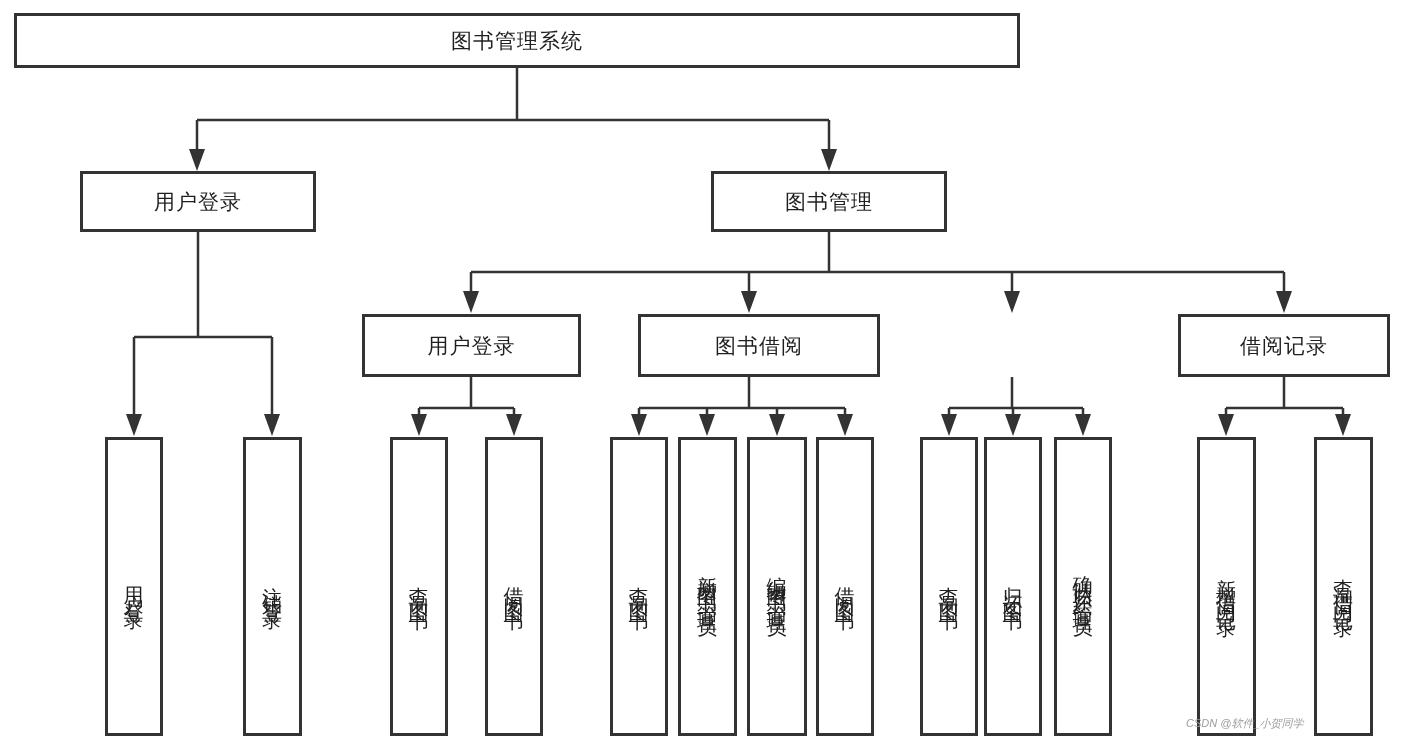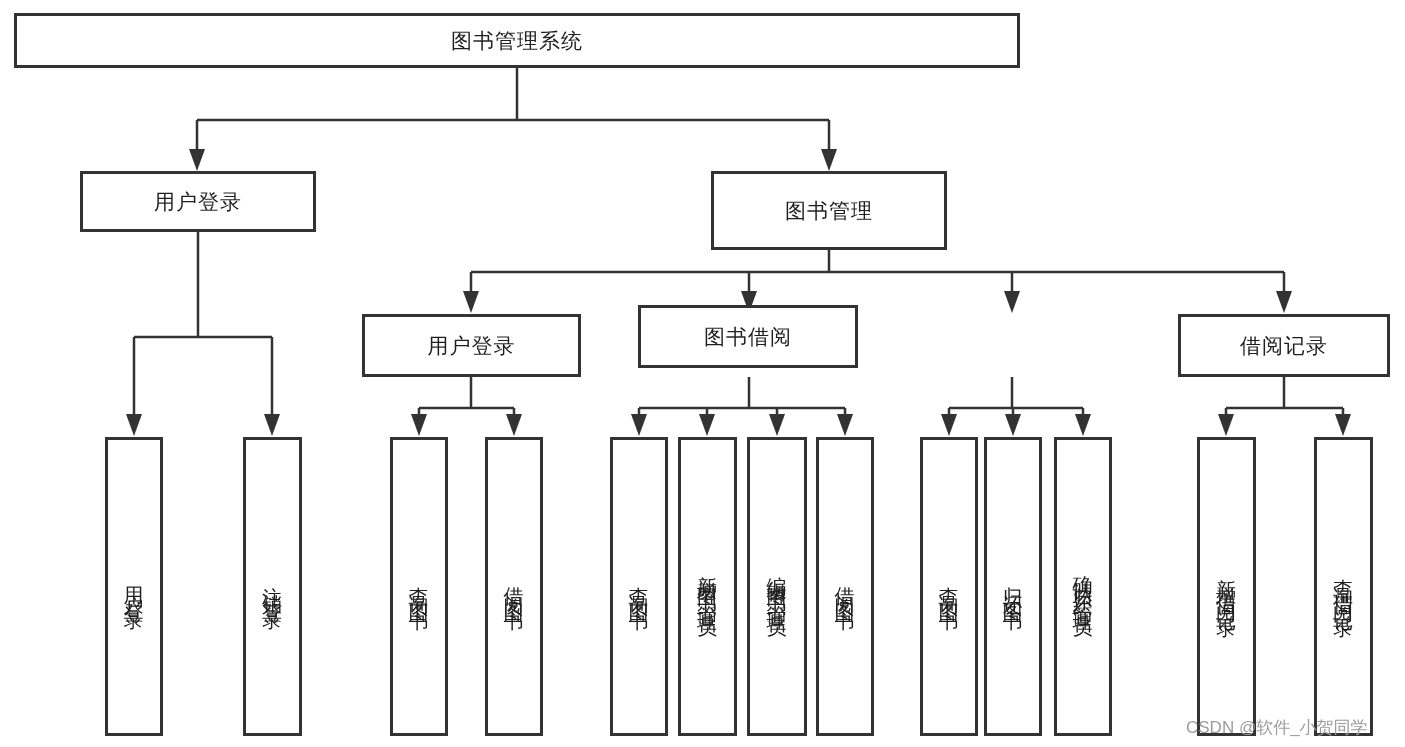--- a/index.html
+++ b/index.html
@@ -13,21 +13,21 @@
     border:3px solid #333333; display:flex; align-items:center; justify-content:center;
     color:#1f1f1f;
   }
   .hlabel { font-size:21px; letter-spacing:1px; white-space:nowrap; }
   .vtext {
     writing-mode:vertical-rl; text-orientation:mixed;
     font-size:20px; letter-spacing:8px; line-height:1; white-space:nowrap;
   }
   .watermark {
     position:absolute; left:1186px; top:716px; z-index:5;
-    color:#9c9c9c; font-size:17px; white-space:nowrap;
+    color:#9c9c9c; font-size:11px; white-space:nowrap;font-style:italic;
   }
 </style>
 </head>
 <body>
 
 <div class="stage">
 
   <svg class="connectors" width="1405" height="747" viewBox="0 0 1405 747">
     <g stroke="#333333" stroke-width="2.5" fill="none">
 
@@ -71,28 +71,28 @@
     </g>
   </svg>
 
   <div class="box" style="left:14px;top:13px;width:1006px;height:55px">
     <span class="hlabel">图书管理系统</span>
   </div>
 
   <div class="box" style="left:80px;top:171px;width:236px;height:61px">
     <span class="hlabel">用户登录</span>
   </div>
-  <div class="box" style="left:711px;top:171px;width:236px;height:79px">
+  <div class="box" style="left:711px;top:171px;width:236px;height:61px">
     <span class="hlabel">图书管理</span>
   </div>
 
   <div class="box" style="left:362px;top:314px;width:219px;height:63px">
     <span class="hlabel">用户登录</span>
   </div>
-  <div class="box" style="left:638px;top:305px;width:220px;height:63px">
+  <div class="box" style="left:638px;top:314px;width:242px;height:63px">
     <span class="hlabel">图书借阅</span>
   </div>
   <div class="box" style="left:1178px;top:314px;width:212px;height:63px">
     <span class="hlabel">借阅记录</span>
   </div>
 
   <div class="box" style="left:105px;top:437px;width:58px;height:299px">
     <span class="vtext">用户登录</span>
   </div>
   <div class="box" style="left:243px;top:437px;width:59px;height:299px">

